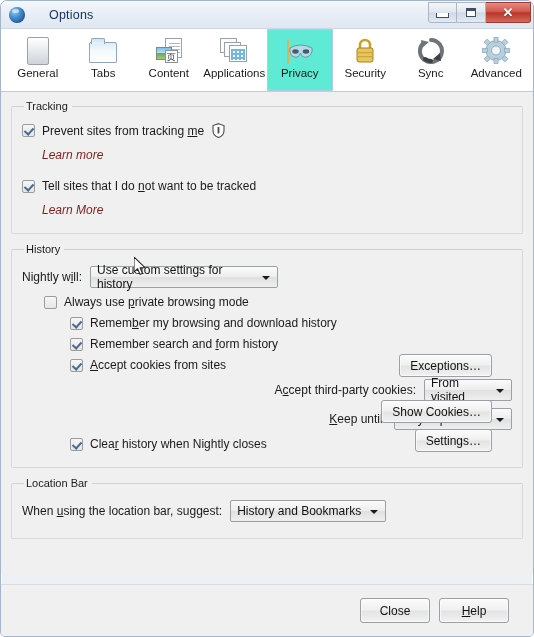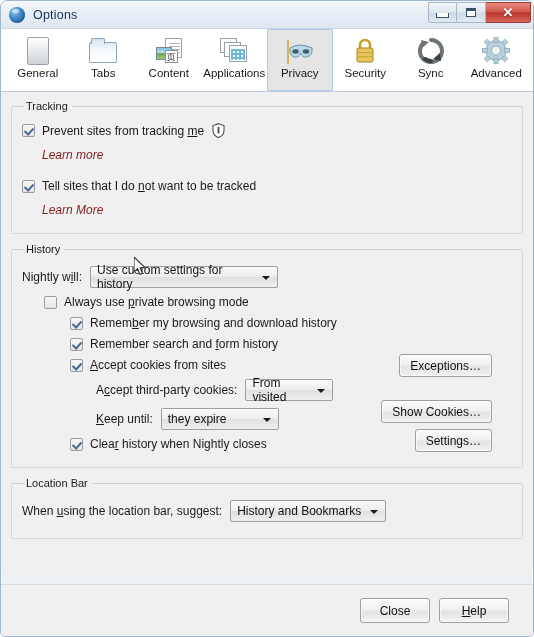--- a/index.html
+++ b/index.html
@@ -44,21 +44,21 @@
   }
   .title-icon::after {
     content: "";
     position: absolute;
     left: 3px; top: 2px;
     width: 7px; height: 4px;
     border-radius: 50%;
     background: rgba(255,255,255,0.55);
   }
   #title-text {
-    margin-left: 8px;
+    margin-left: 24px;
     font-size: 12.5px;
     color: #13305c;
     letter-spacing: 0.2px;
   }
 
   #wincontrols {
     position: absolute;
     top: 1px;
     right: 2px;
     display: flex;
@@ -121,21 +121,21 @@
     flex: 1 1 0;
     display: flex;
     flex-direction: column;
     align-items: center;
     justify-content: flex-start;
     padding-top: 6px;
     cursor: default;
     border-radius: 2px;
   }
   .tab.selected {
-    background: #e5e5e5;
+    background: #5eead4;
     box-shadow: inset 0 0 0 1px #b0cbe8;
   }
   .tab-icon {
     width: 32px;
     height: 30px;
     position: relative;
   }
   .tab-label {
     font-size: 11.5px;
     color: #1a1a1a;
@@ -342,21 +342,21 @@
     border-radius: 3px;
     background: linear-gradient(to bottom, #fbfbfb 0%, #f0f0f0 48%, #e3e3e3 52%, #f2f2f2 100%);
     height: 23px;
     padding: 0 10px;
     cursor: default;
     box-shadow: inset 0 0 0 1px rgba(255,255,255,0.6);
   }
 
   .indent1 { margin-left: 22px; }
   .indent2 { margin-left: 48px; }
-  .indent3 { margin-left: 74px; }
+  .indent3 { margin-left: 74px; justify-content: flex-end; }
 
   .right-buttons {
     position: absolute;
     right: 20px;
   }
 
   
   #footer {
     position: absolute;
     left: 0; right: 0; bottom: 0;

